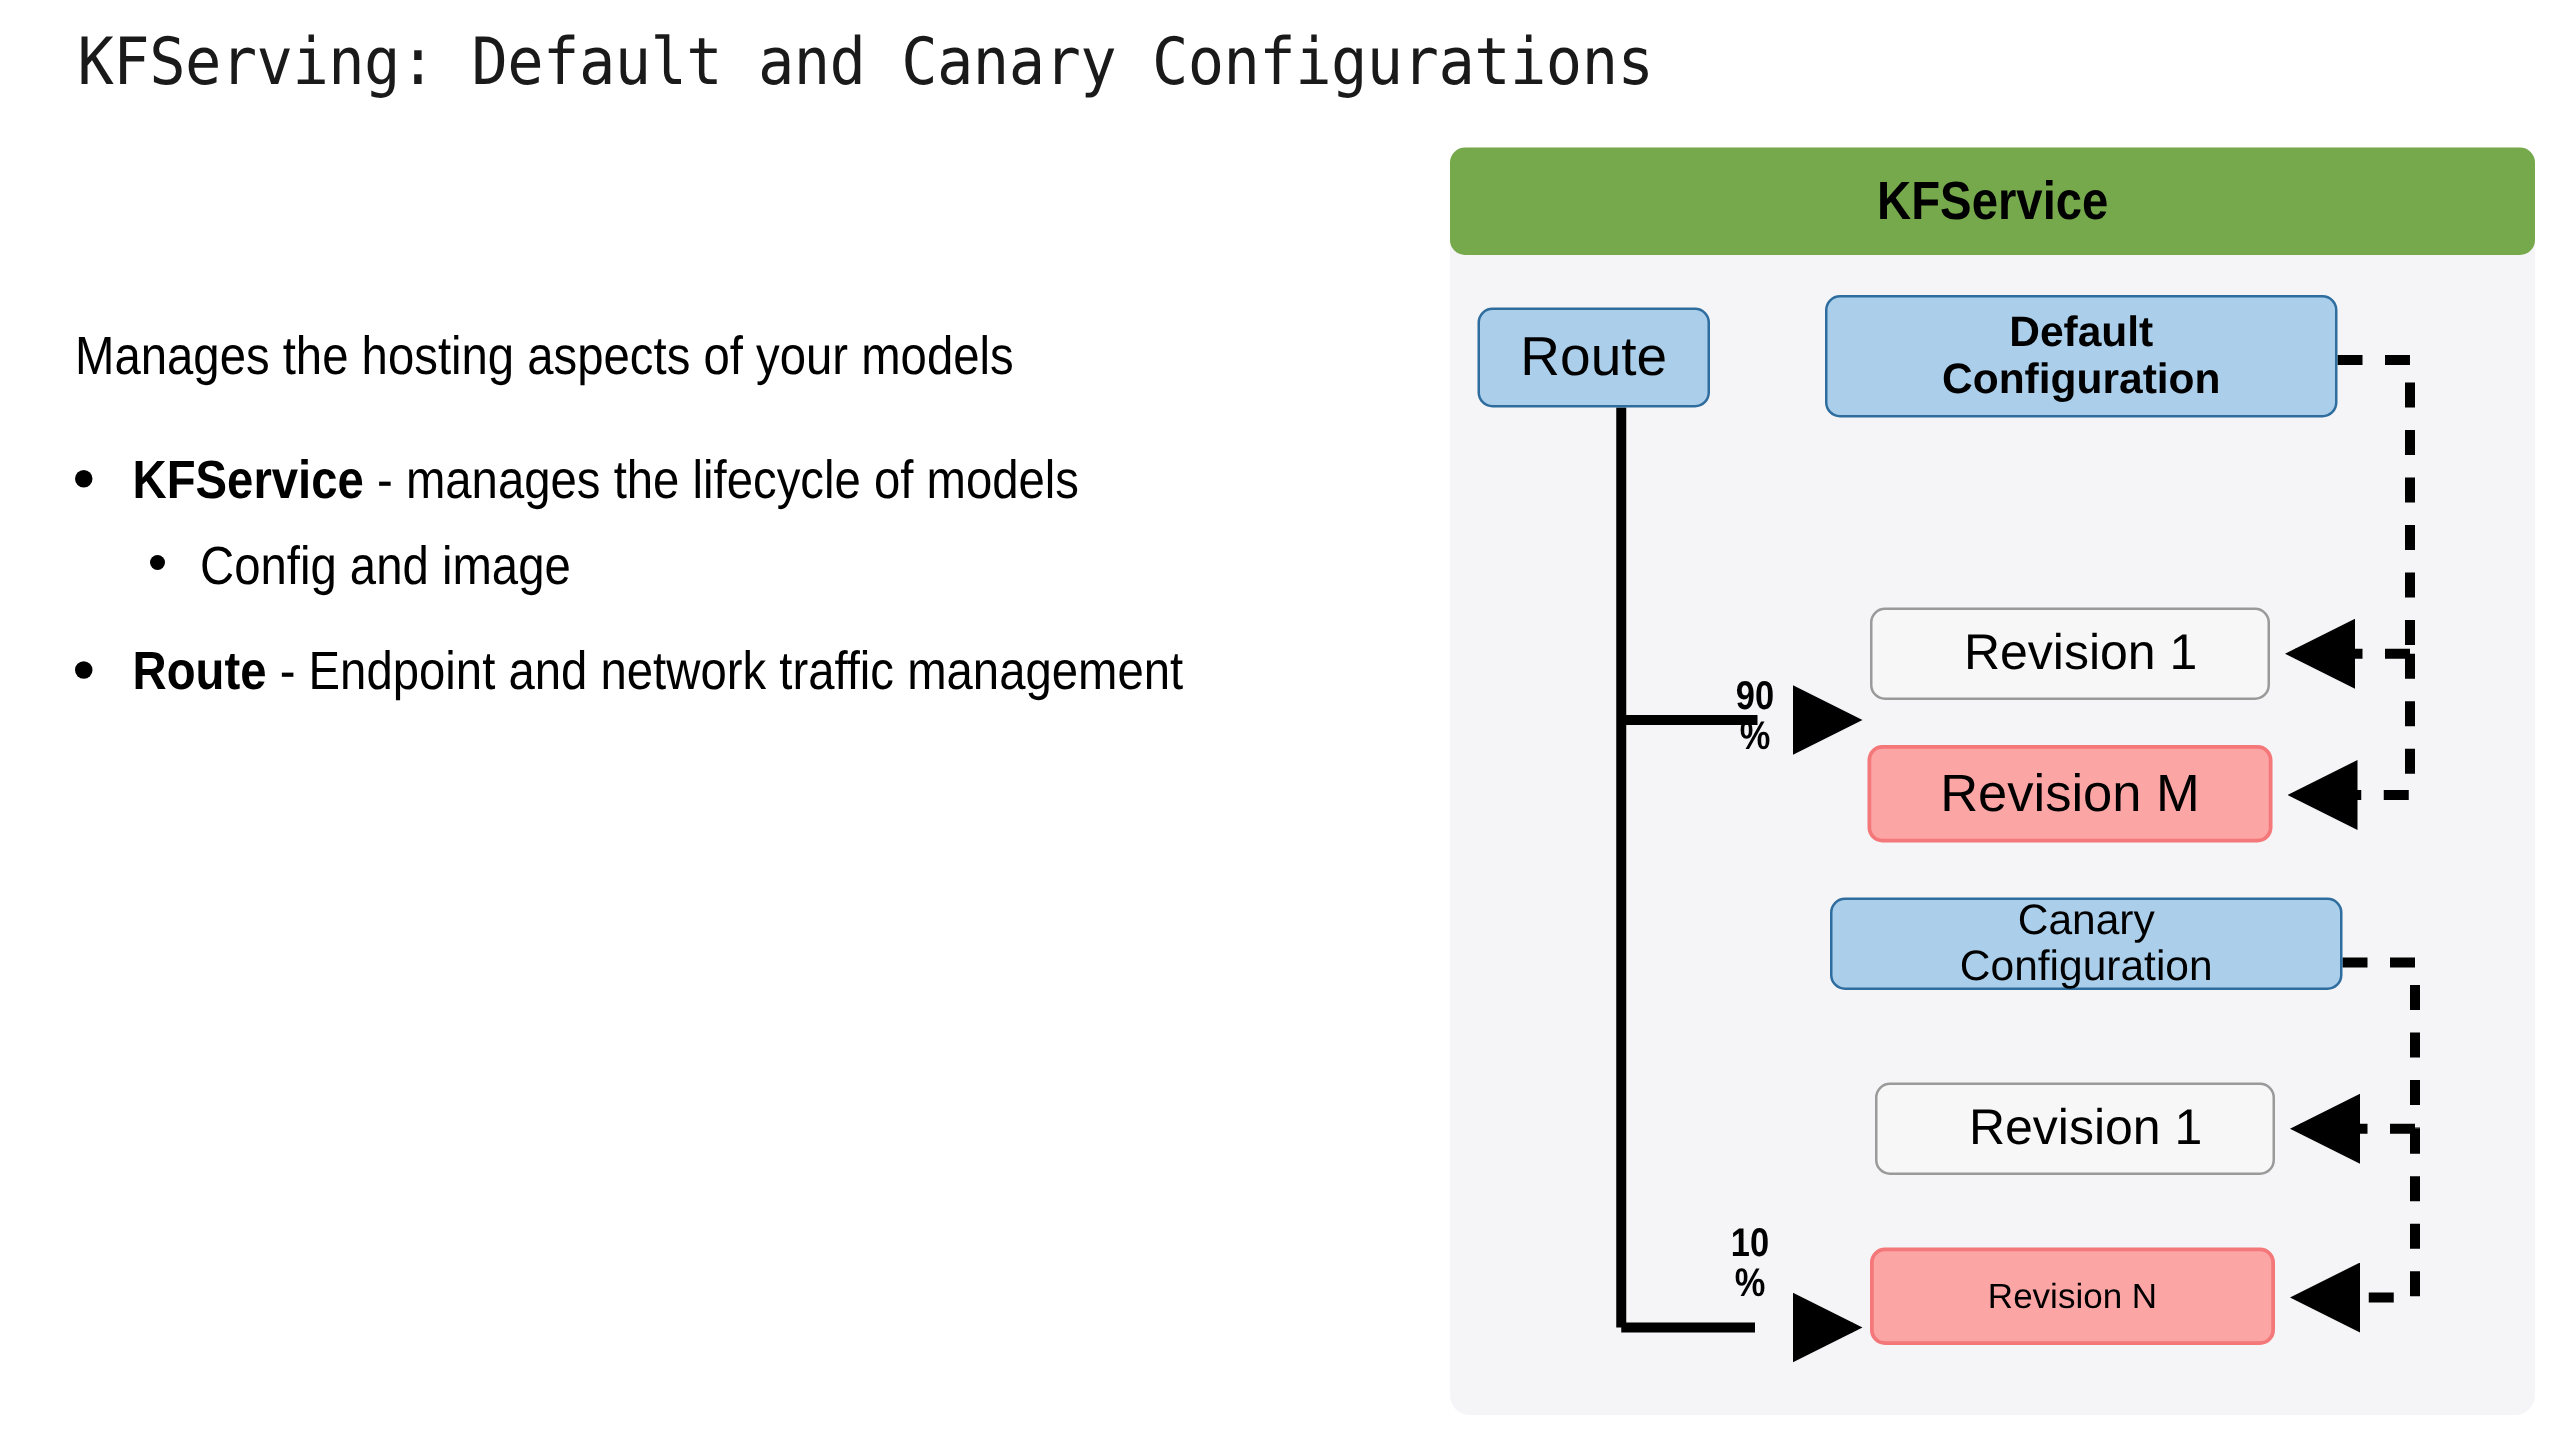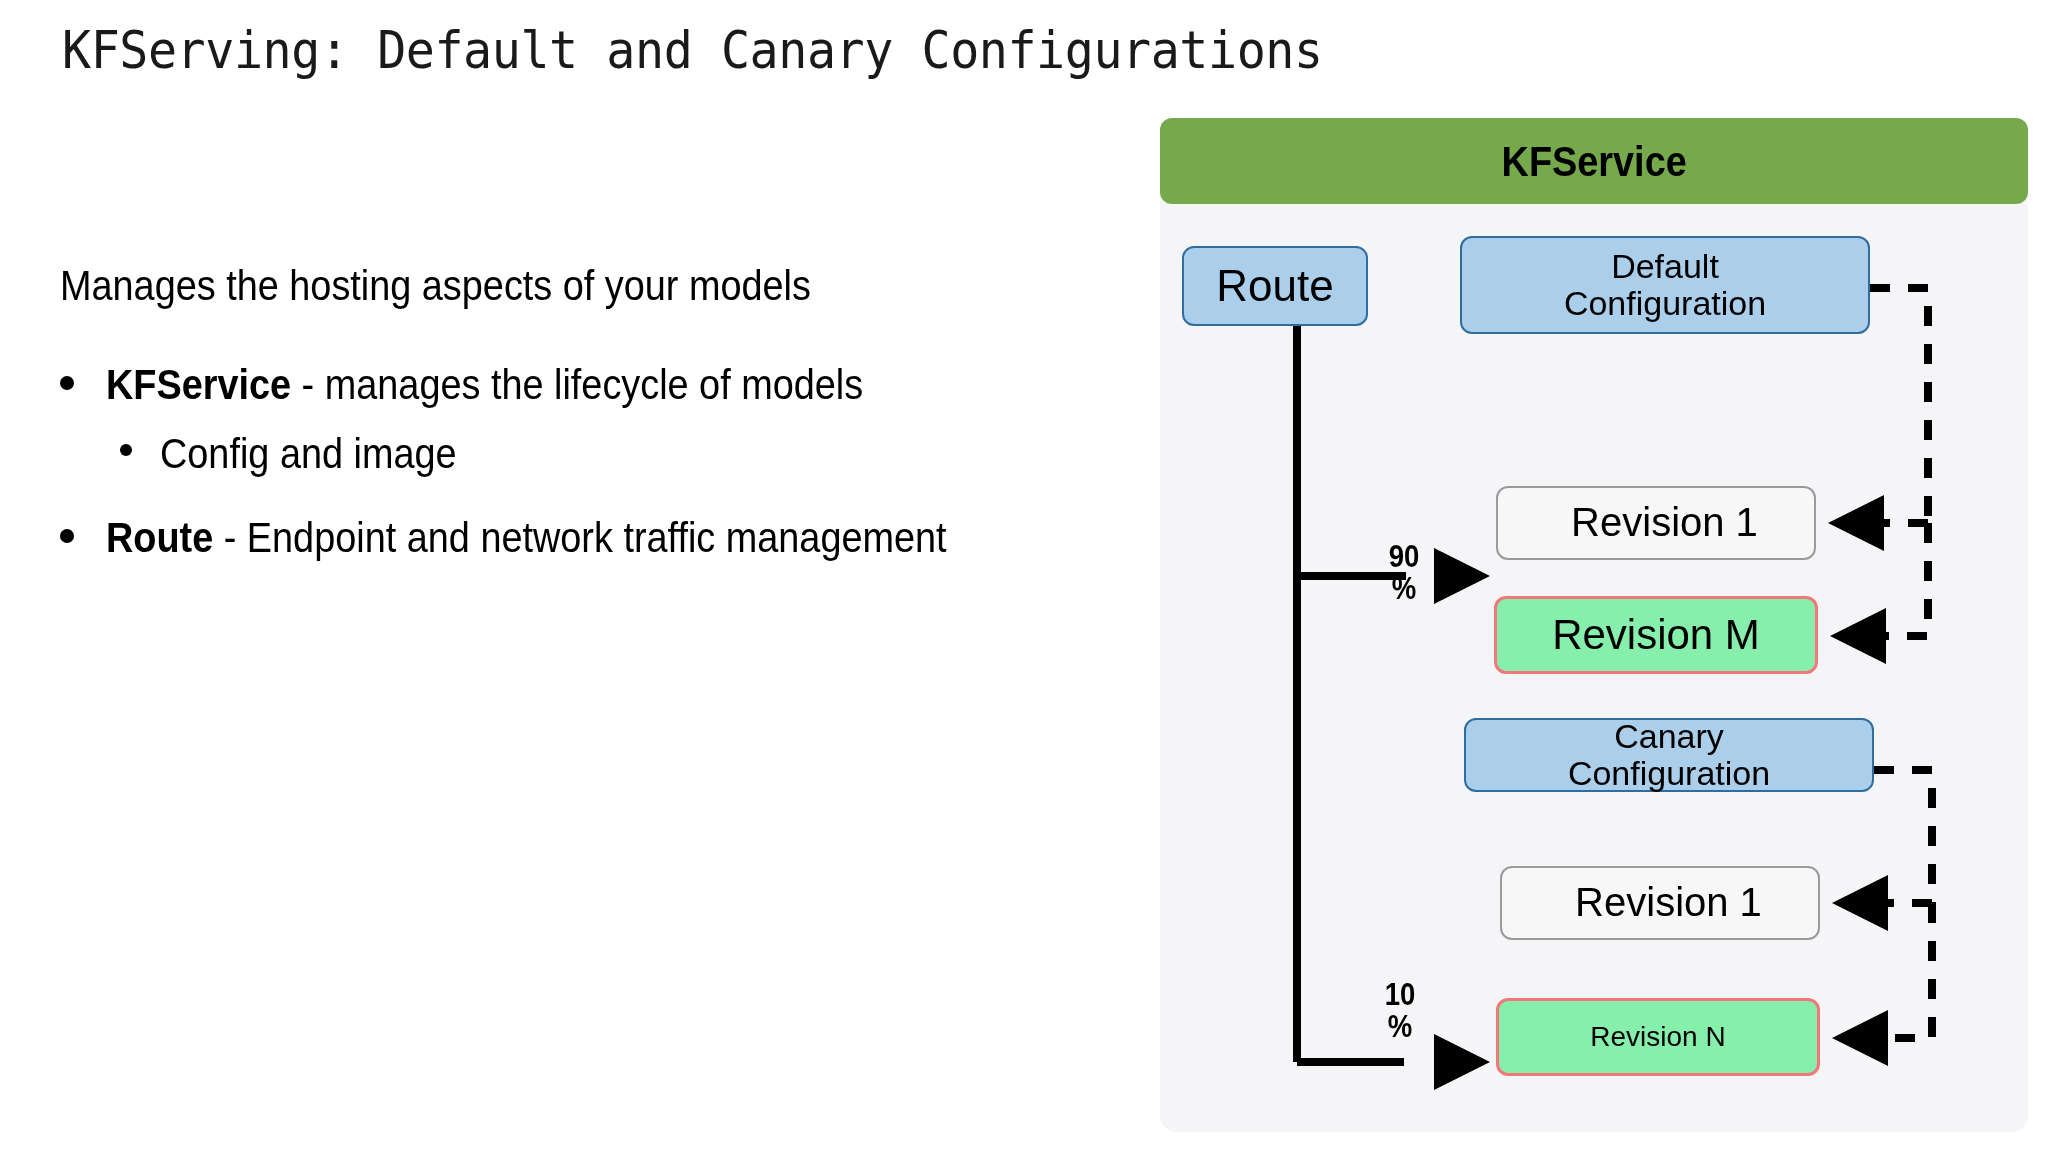--- a/index.html
+++ b/index.html
@@ -126,42 +126,42 @@
   .node.blue {
     background: #abcfeb;
     border: 2.5px solid #2e6d9e;
   }
   .node.gray {
     background: #f7f7f7;
     border: 2.5px solid #9a9a9a;
     padding-left: 17px;
   }
   .node.pink {
-    background: #86efac;
+    background: #fca5a5;
     border: 3px solid #f4777a;
   }
   .node .node-label {
     line-height: 1.08;
   }
 
   #node-route {
     left: 22px;
     top: 128px;
     width: 186px;
     height: 80px;
   }
   #node-route .node-label { font-size: 44px; }
 
   #node-default-config {
     left: 300px;
     top: 118px;
     width: 410px;
     height: 98px;
   }
-  #node-default-config .node-label { font-size: 34px; }
+  #node-default-config .node-label { font-size: 34px; font-weight: bold; }
 
   #node-revision-1a {
     left: 336px;
     top: 368px;
     width: 320px;
     height: 74px;
   }
   #node-revision-1a .node-label { font-size: 40px; }
 
   #node-revision-m {

